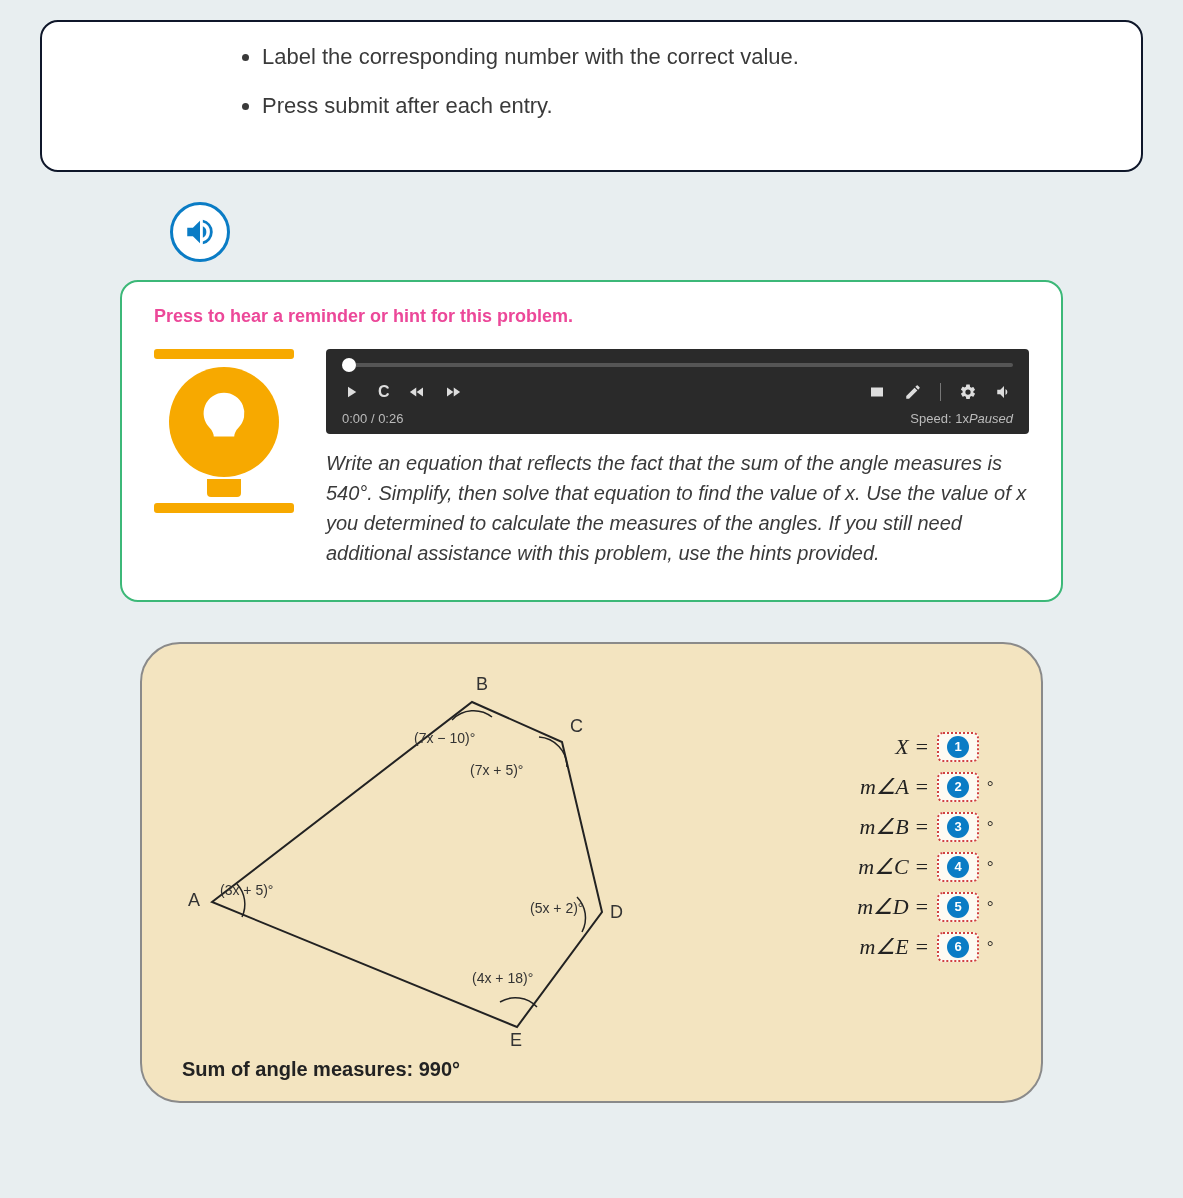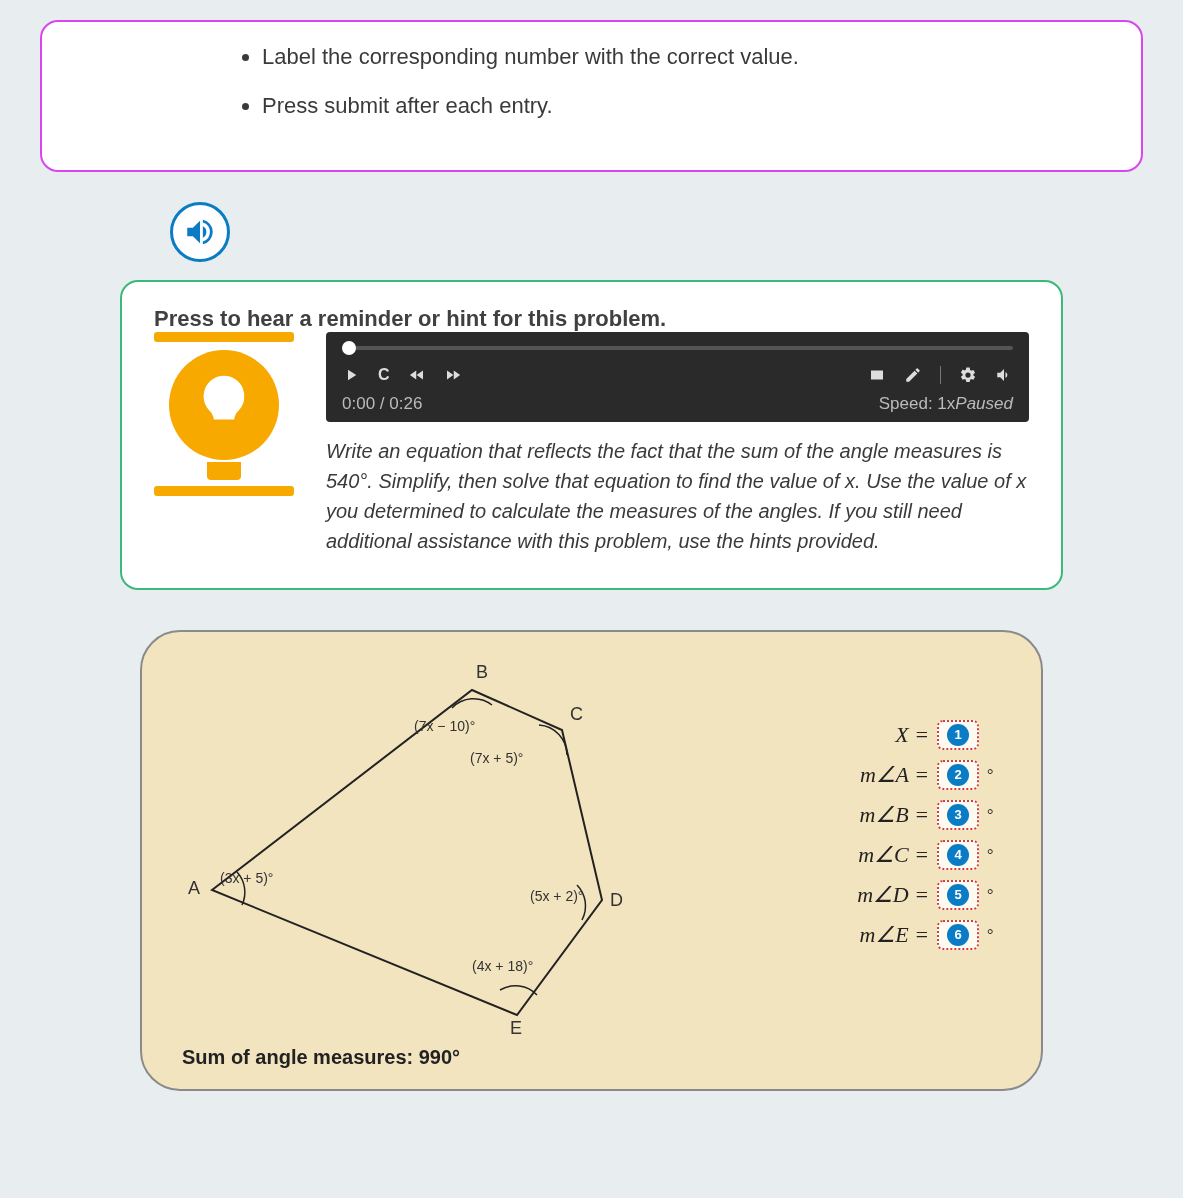--- a/index.html
+++ b/index.html
@@ -5,21 +5,21 @@
   * { box-sizing: border-box; margin: 0; padding: 0; }
   body {
     font-family: "Segoe UI", Arial, sans-serif;
     background: #e8eef0;
     padding: 20px 40px;
     color: #333;
     width: 1183px;
   }
   .outer-card {
     background: #fff;
-    border: 2px solid #d946ef;
+    border: 2px solid #0f172a;
     border-radius: 18px;
     padding: 20px 30px 30px 200px;
     margin-bottom: 30px;
   }
   .instructions ul { list-style: disc; padding-left: 20px; }
   .instructions li {
     font-size: 22px;
     color: #3a3a3a;
     margin-bottom: 18px;
     line-height: 1.4;
@@ -35,23 +35,24 @@
   }
   .speaker-btn svg { width: 34px; height: 34px; fill: #0a7cc5; }
   .hint-card {
     background: #fff;
     border: 2px solid #3cb878;
     border-radius: 18px;
     padding: 24px 32px 32px 32px;
     margin: 18px 80px 40px 80px;
   }
   .hint-title {
-    font-size: 22px;
+    font-size: 18px;
     font-weight: 600;
-    color: #404040;
+    color: #ec4899;
+    margin-bottom: 22px;
   }
   .hint-row { display: flex; gap: 32px; align-items: flex-start; }
   .bulb-col { width: 140px; flex-shrink: 0; }
   .bulb-bar { height: 10px; background: #f7a900; border-radius: 3px; margin-bottom: 6px; }
   .bulb-icon {
     width: 110px; height: 110px;
     background: #f7a900;
     border-radius: 50%;
     margin: 8px auto 4px auto;
     position: relative;
@@ -83,21 +84,21 @@
   .ctrl-row {
     display: flex; align-items: center; gap: 18px;
     margin-bottom: 10px;
   }
   .ctrl-row .spacer { flex: 1; }
   .ctrl-icon { width: 18px; height: 18px; fill: #ddd; cursor: pointer; }
   .ctrl-txt { font-size: 16px; color:#ddd; font-weight:600; cursor:pointer; }
   .divider { width:1px; height:18px; background:#777; }
   .time-row {
     display: flex; align-items: center;
-    font-size: 17px; color: #bbb;
+    font-size: 13px; color: #bbb;
   }
   .time-row .mid { flex: 1; text-align: right; }
   .time-row .rt { font-style: italic; }
   .hint-text {
     font-style: italic;
     font-size: 20px;
     color: #3a3a3a;
     line-height: 1.5;
     margin-top: 14px;
   }

